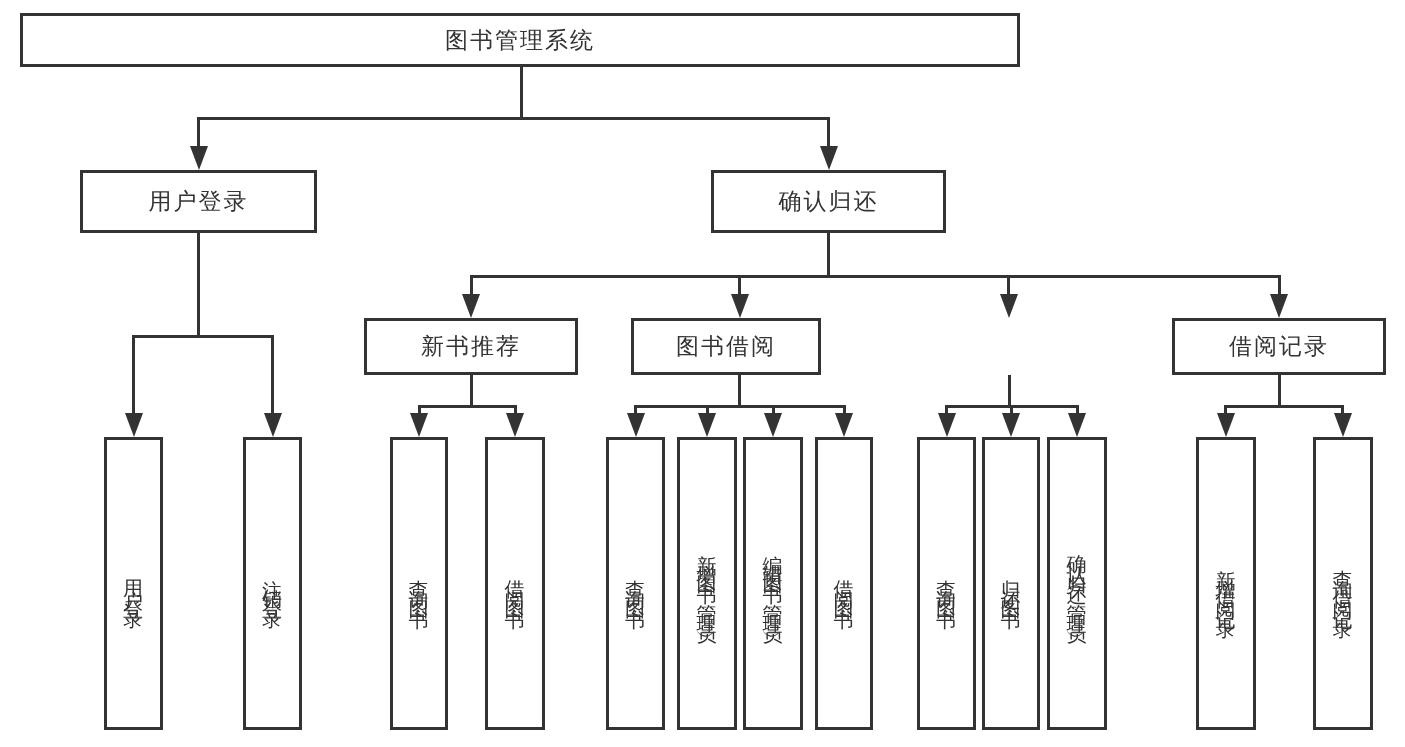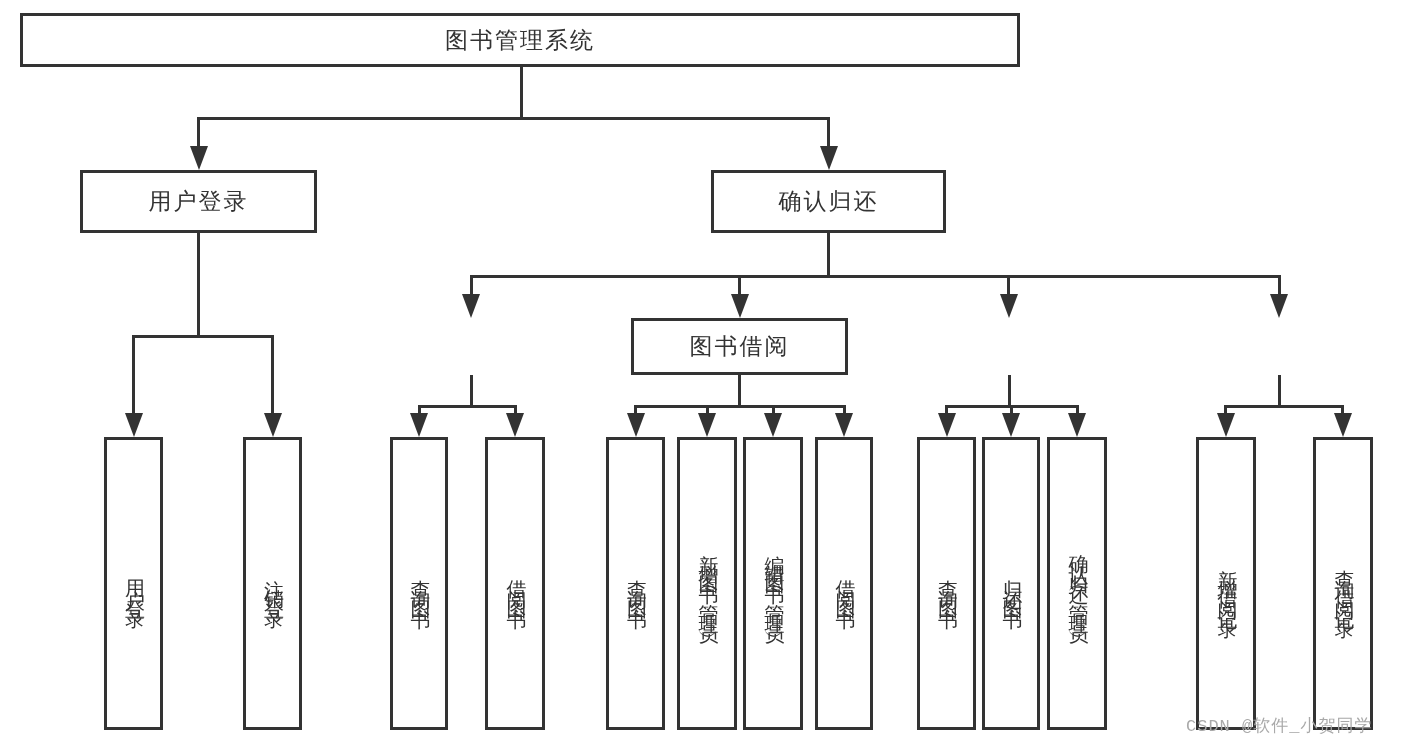--- a/index.html
+++ b/index.html
@@ -5,21 +5,21 @@
 <style>
   :root{
     --line:#333333;
     --text:#333333;
     --watermark:#a9a9a9;
     --background:#ffffff;
   }
   html,body{margin:0;padding:0;background:var(--background);}
   .stage{
     position:relative;width:1405px;height:747px;background:var(--background);
-    font-family:Liberation Mono, monospace;overflow:hidden;
+    font-family:Liberation Sans, sans-serif;overflow:hidden;
   }
   .box{
     position:absolute;box-sizing:border-box;border:3px solid var(--line);
     background:#fff;color:var(--text);
     display:flex;align-items:center;justify-content:center;
     text-align:center;
   }
   .h{font-size:23px;letter-spacing:2px;white-space:nowrap;}
   .v{
     writing-mode:vertical-rl;text-orientation:mixed;
@@ -66,21 +66,23 @@
   <div class="hl" style="left:470px;top:275px;width:811px"></div>
   <div class="vl" style="left:470px;top:275px;height:21px"></div>
   <div class="ar" style="left:462px;top:294px"></div>
   <div class="vl" style="left:738px;top:275px;height:21px"></div>
   <div class="ar" style="left:731px;top:294px"></div>
   <div class="vl" style="left:1007px;top:275px;height:21px"></div>
   <div class="ar" style="left:1000px;top:294px"></div>
   <div class="vl" style="left:1278px;top:275px;height:21px"></div>
   <div class="ar" style="left:1270px;top:294px"></div>
 
-  <div class="box h" style="left:631px;top:318px;width:217px;height:57px">图书借阅</div>
+  <div class="box h" style="left:364px;top:318px;width:214px;height:57px">新书推荐</div>
+  <div class="box h" style="left:631px;top:318px;width:190px;height:57px">图书借阅</div>
+  <div class="box h" style="left:1172px;top:318px;width:214px;height:57px">借阅记录</div>
 
   <div class="vl" style="left:470px;top:375px;height:33px"></div>
   <div class="hl" style="left:418px;top:405px;width:99px"></div>
   <div class="vl" style="left:418px;top:405px;height:10px"></div>
   <div class="ar" style="left:410px;top:413px"></div>
   <div class="vl" style="left:514px;top:405px;height:10px"></div>
   <div class="ar" style="left:506px;top:413px"></div>
 
   <div class="vl" style="left:738px;top:375px;height:33px"></div>
   <div class="hl" style="left:634px;top:405px;width:212px"></div>
@@ -120,15 +122,14 @@
   <div class="box v" style="left:743px;top:437px;width:60px;height:293px">编辑图书（管理员）</div>
   <div class="box v" style="left:815px;top:437px;width:58px;height:293px">借阅图书</div>
 
   <div class="box v" style="left:917px;top:437px;width:59px;height:293px">查询图书</div>
   <div class="box v" style="left:982px;top:437px;width:58px;height:293px">归还图书</div>
   <div class="box v" style="left:1047px;top:437px;width:60px;height:293px">确认归还（管理员）</div>
 
   <div class="box v" style="left:1196px;top:437px;width:60px;height:293px">新增借阅记录</div>
   <div class="box v" style="left:1313px;top:437px;width:60px;height:293px">查询借阅记录</div>
 
-  <div class="watermark">CSDN @软件_小贺同学</div>
 
 </div>
 
 </body></html>

